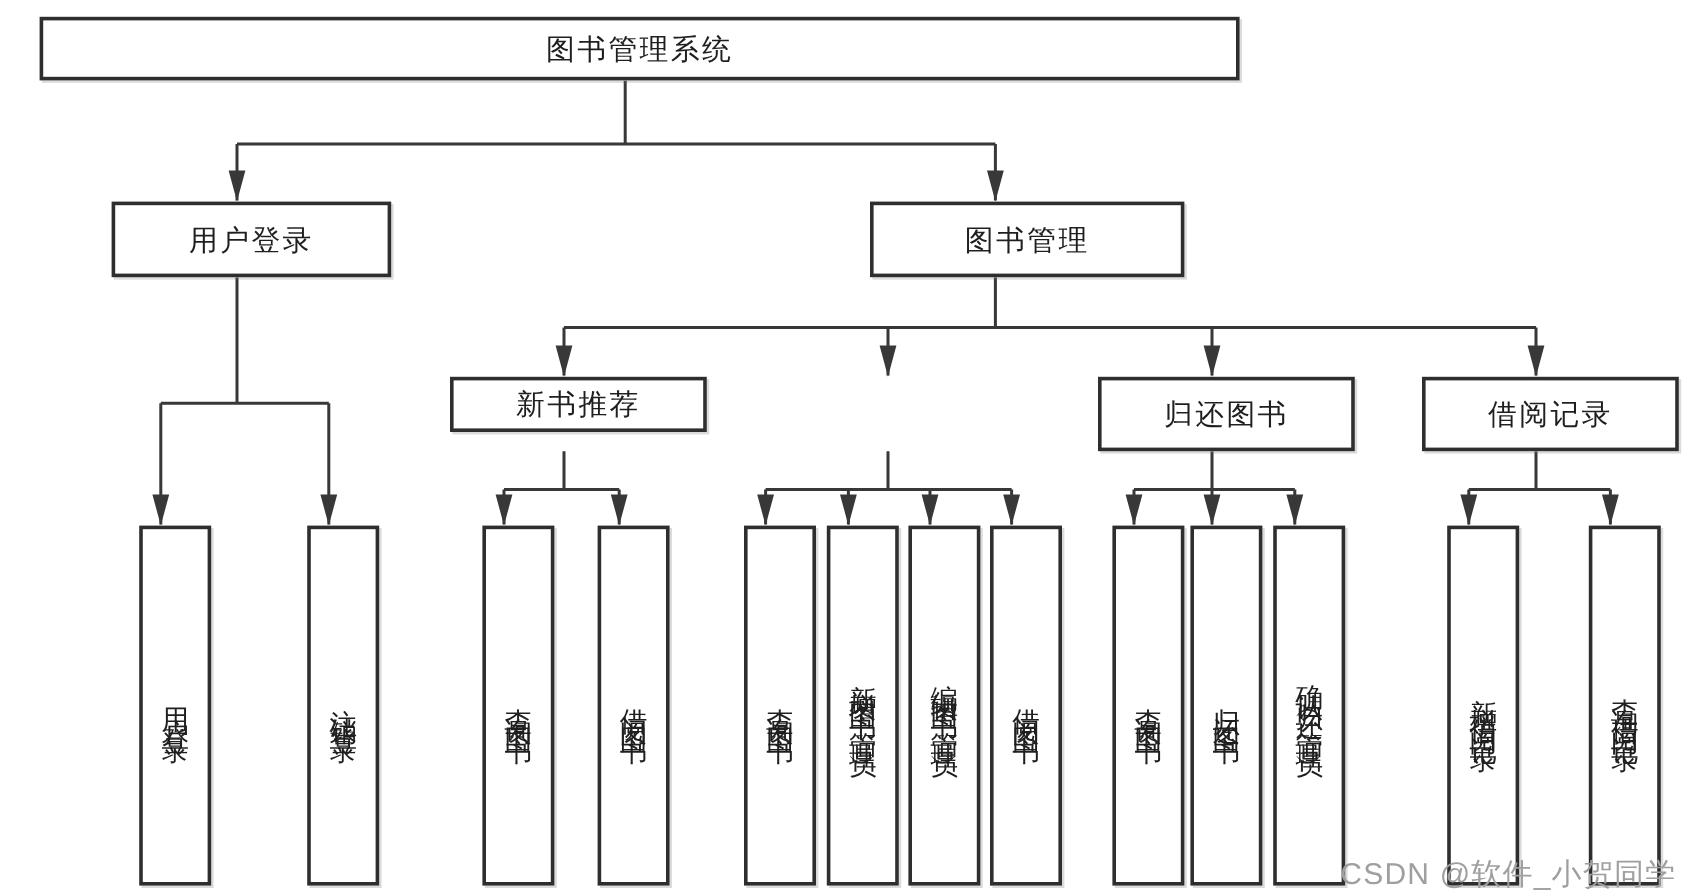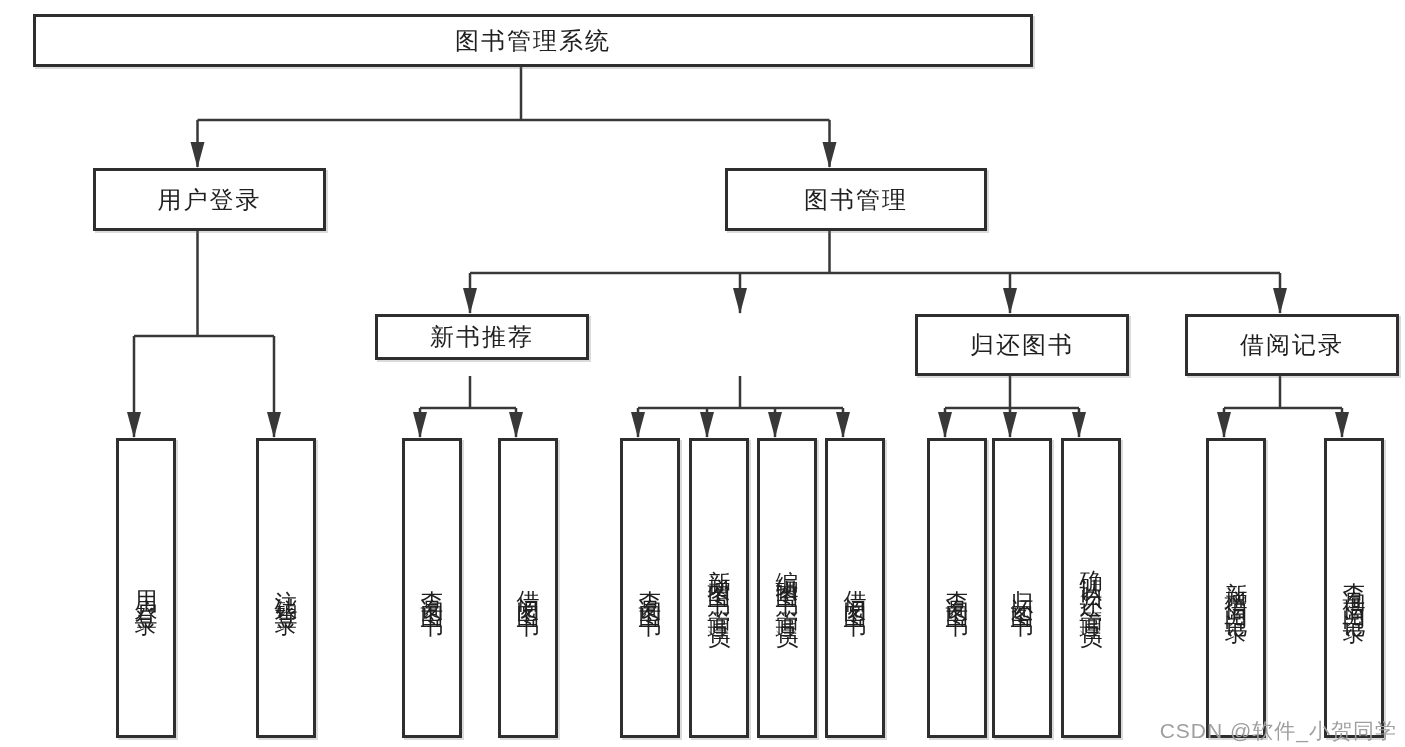--- a/index.html
+++ b/index.html
@@ -43,21 +43,21 @@
   .leaf{
     writing-mode:vertical-rl;
     font-size:23px;
     letter-spacing:8px;
     line-height:1;
   }
   .watermark{
     position:absolute;
     right:8px;bottom:2px;
     color:var(--watermark);
-    font-size:21px;
+    font-size:25px;
     letter-spacing:1px;
     z-index:5;
     white-space:nowrap;
   }
 </style>
 </head>
 <body>
 
 <div class="canvas">
 

